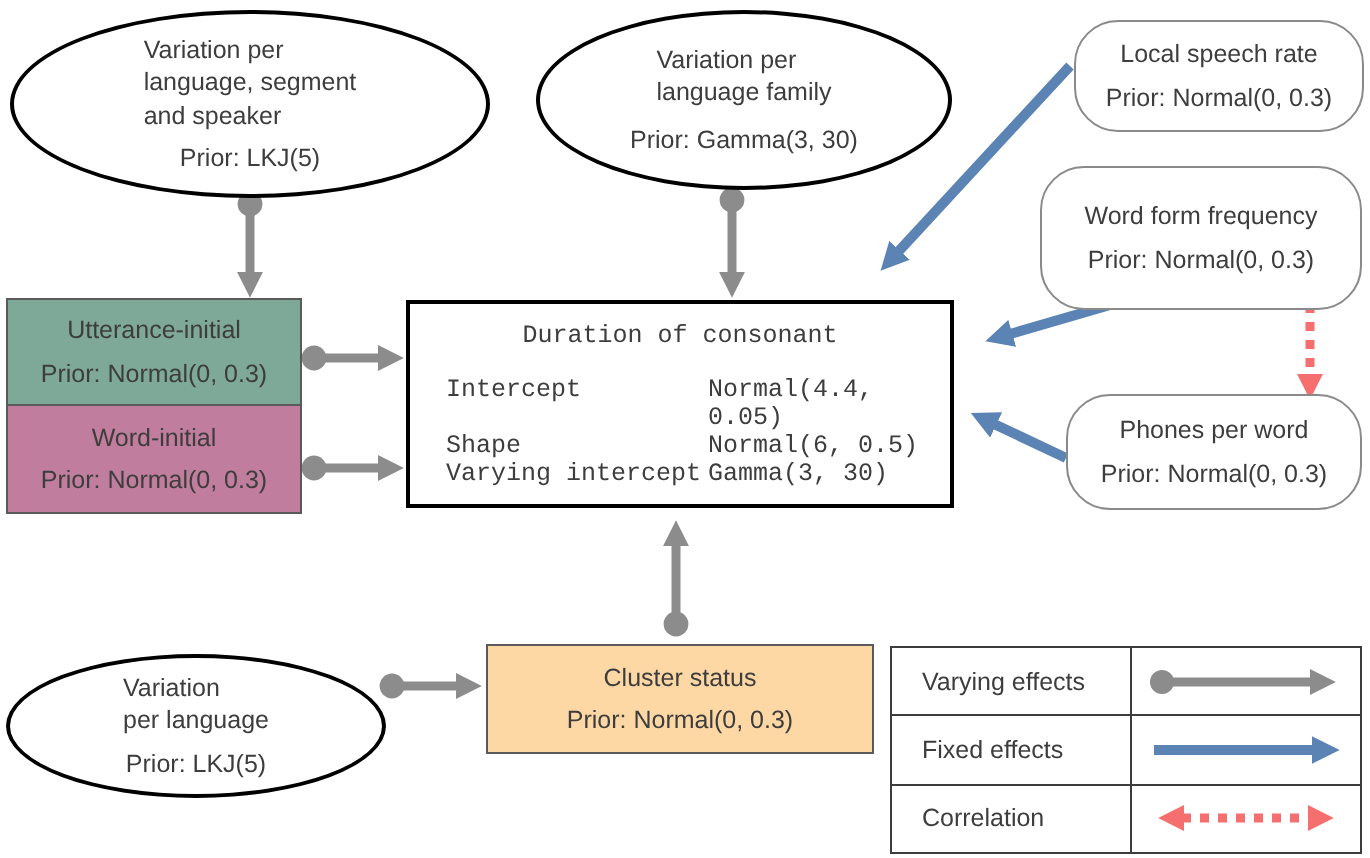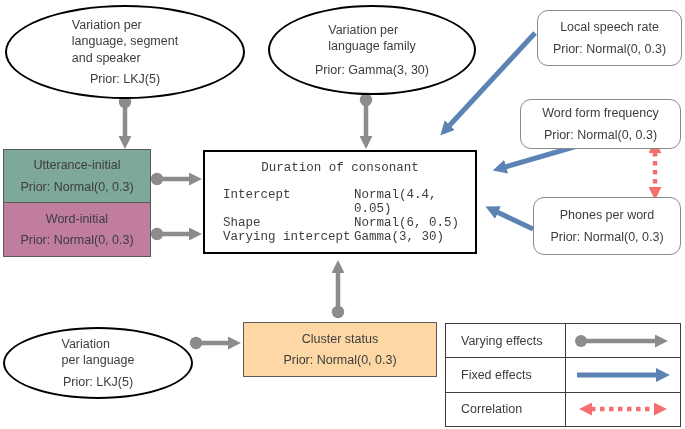--- a/index.html
+++ b/index.html
@@ -7,21 +7,21 @@
     position:relative; width:685px; height:429px; background:#ffffff;
     font-family:"Liberation Sans", sans-serif; color:#3d3d3d; overflow:hidden;
   }
   svg.overlay { position:absolute; left:0; top:0; width:685px; height:429px; z-index:1; }
   .node {
     position:absolute; z-index:2; box-sizing:border-box;
     display:flex; flex-direction:column; align-items:center; justify-content:center;
     text-align:left; font-size:12.5px; line-height:1.3;
   }
   .ellipse { border:2.2px solid #000; border-radius:50%; background:#fff; }
-  .rounded { border:1.6px solid #8a8a8a; border-radius:11px; background:#fff; }
+  .rounded { border:1.6px solid #8a8a8a; border-radius:22px; background:#fff; }
   .rect    { border:1.6px solid #5a5a5a; }
   .prior { margin-top:7px; }
   .prior-tight { margin-top:5px; }
   
   .hbox { position:absolute; z-index:2; box-sizing:border-box; border:2px solid #000; background:#fff;
           font-size:12.5px; }
   .hbox .htitle { text-align:center; padding-top:9px; }
   .hbox .hrows { display:grid; grid-template-columns:131px 1fr; 
                  padding:13px 10px 0 18px; text-align:left; }
   
@@ -92,21 +92,21 @@
       <div>language family</div>
     </div>
     <div class="prior">Prior: Gamma(3, 30)</div>
   </div>
 
   <div class="node rounded" style="left:537px; top:10px; width:145px; height:56px;">
     <div>Local speech rate</div>
     <div class="prior-tight">Prior: Normal(0, 0.3)</div>
   </div>
 
-  <div class="node rounded" style="left:520px; top:99px; width:161px; height:50px;">
+  <div class="node rounded" style="left:520px; top:83px; width:161px; height:72px;">
     <div>Word form frequency</div>
     <div class="prior-tight">Prior: Normal(0, 0.3)</div>
   </div>
 
   <div class="node rounded" style="left:533px; top:197px; width:148px; height:58px;">
     <div>Phones per word</div>
     <div class="prior-tight">Prior: Normal(0, 0.3)</div>
   </div>
 
   <div class="node rect" style="left:3px; top:149px; width:148px; height:54px; background:#7ea897;">

